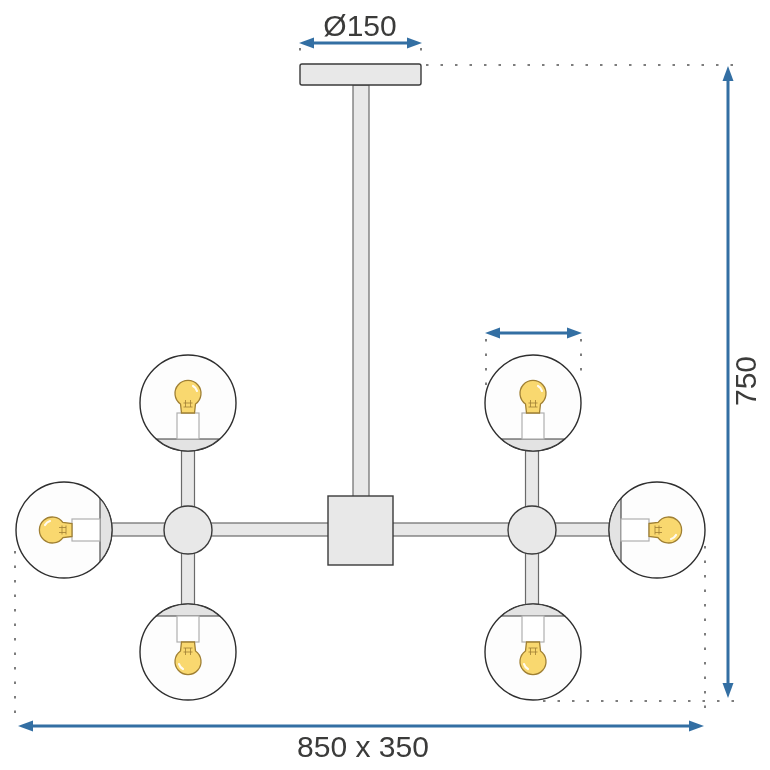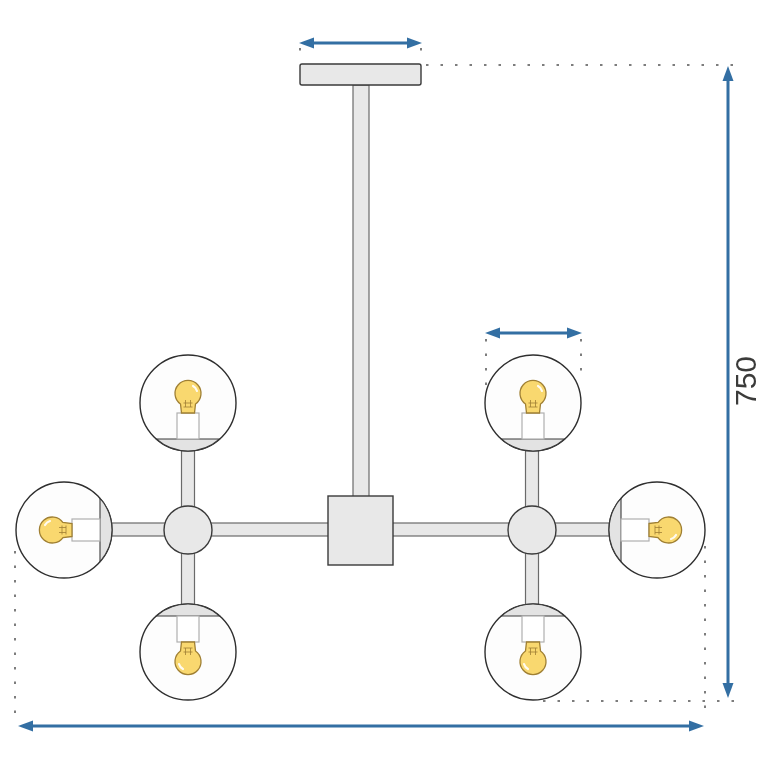--- a/index.html
+++ b/index.html
@@ -134,17 +134,19 @@
       <polygon class="dim-head" points="728,698 722.5,683 733.5,683"></polygon>
     </g>
 
     <g>
       <line class="dim" x1="31" y1="726" x2="691" y2="726"></line>
       <polygon class="dim-head" points="18,726 33,720.5 33,731.5"></polygon>
       <polygon class="dim-head" points="704,726 689,720.5 689,731.5"></polygon>
     </g>
   </svg>
 
+  <div class="dim-label" style="left:299px;top:9px;width:122px;">Ø150</div>
 
 
   <div class="dim-label rot90" style="left:705px;top:361px;width:80px;height:40px;">750</div>
 
+  <div class="dim-label" style="left:263px;top:730px;width:200px;">850 x 350</div>
 </div>
 
 </body></html>

